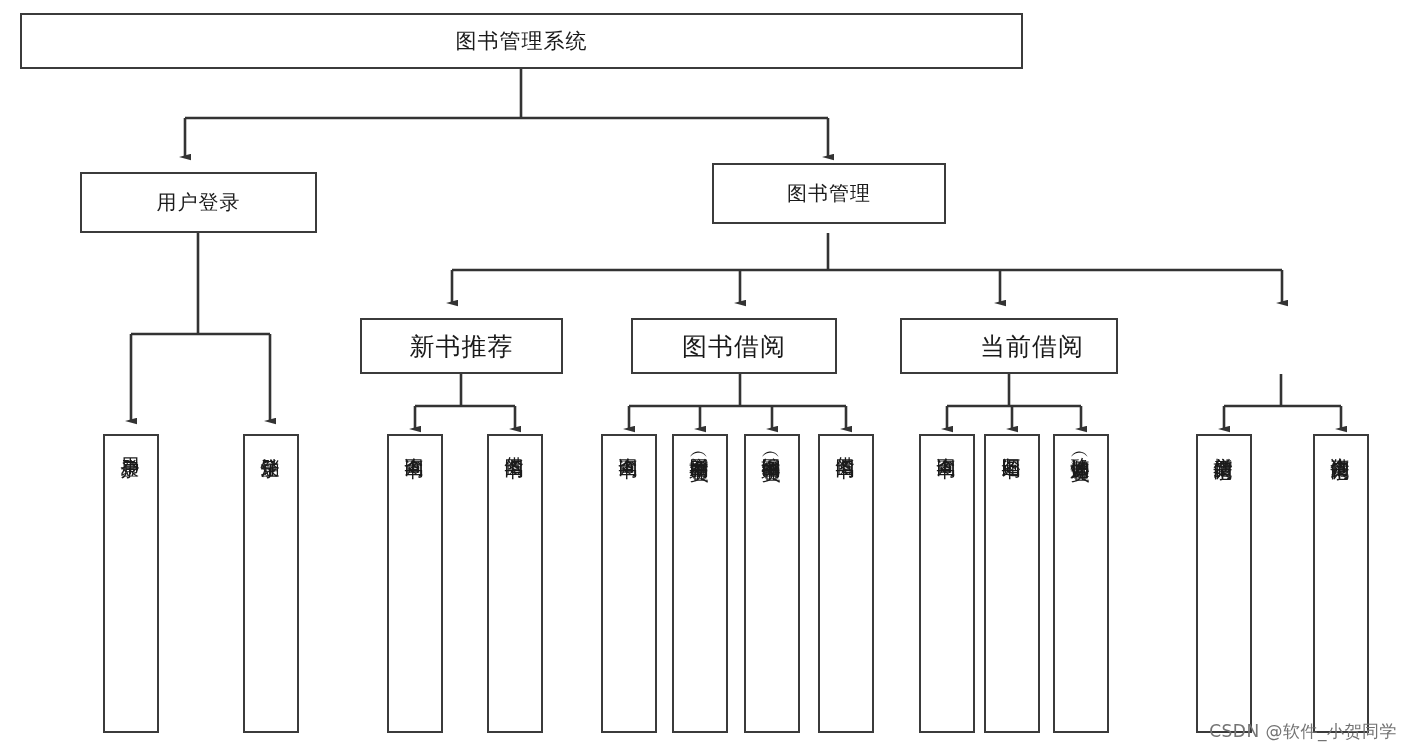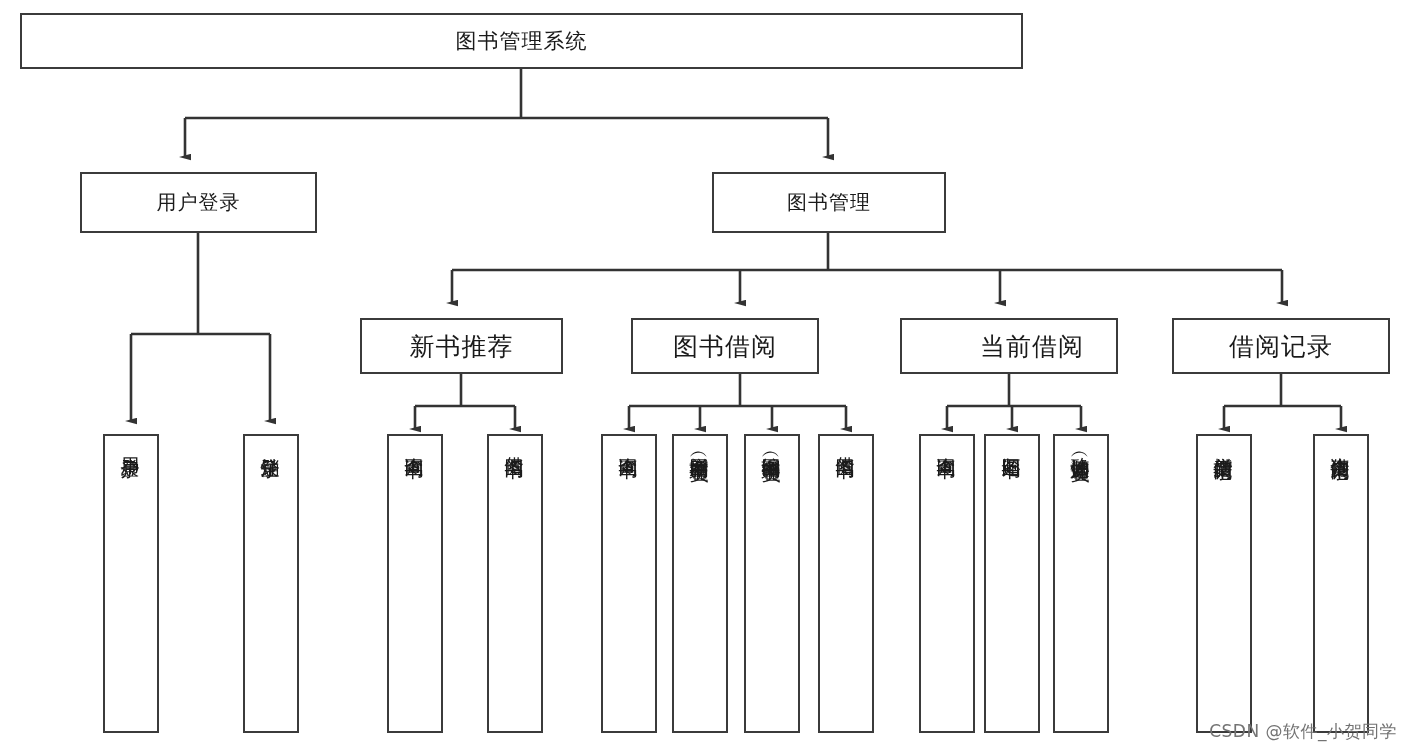--- a/index.html
+++ b/index.html
@@ -129,36 +129,33 @@
     </g>
   </svg>
 
   <div class="node root" style="left:20px; top:13px; width:1003px; height:56px;">
     <span>图书管理系统</span>
   </div>
 
   <div class="node level2" style="left:80px; top:172px; width:237px; height:61px;">
     <span>用户登录</span>
   </div>
-  <div class="node level2" style="left:712px; top:172px; width:234px; height:61px;">
+  <div class="node level2" style="left:712px; top:163px; width:234px; height:61px;">
     <span>图书管理</span>
   </div>
 
   <div class="node level3" style="left:360px; top:318px; width:203px; height:56px;">
     <span>新书推荐</span>
   </div>
-  <div class="node level3" style="left:631px; top:318px; width:188px; height:56px;">
+  <div class="node level3" style="left:631px; top:318px; width:206px; height:56px;">
     <span>图书借阅</span>
   </div>
   <div class="node level3" style="left:900px; top:318px; width:218px; height:56px;padding-left:46px;">
     <span>当前借阅</span>
   </div>
-  <div class="node level3" style="left:1172px; top:318px; width:218px; height:56px;">
-    <span>借阅记录</span>
-  </div>
 
   <div class="node leaf" style="left:103px; top:434px; width:56px; height:299px;">
     <span class="vtext">用户登录</span>
   </div>
   <div class="node leaf" style="left:243px; top:434px; width:56px; height:299px;">
     <span class="vtext">注销登录</span>
   </div>
 
   <div class="node leaf" style="left:387px; top:434px; width:56px; height:299px;">
     <span class="vtext">查询图书</span>

